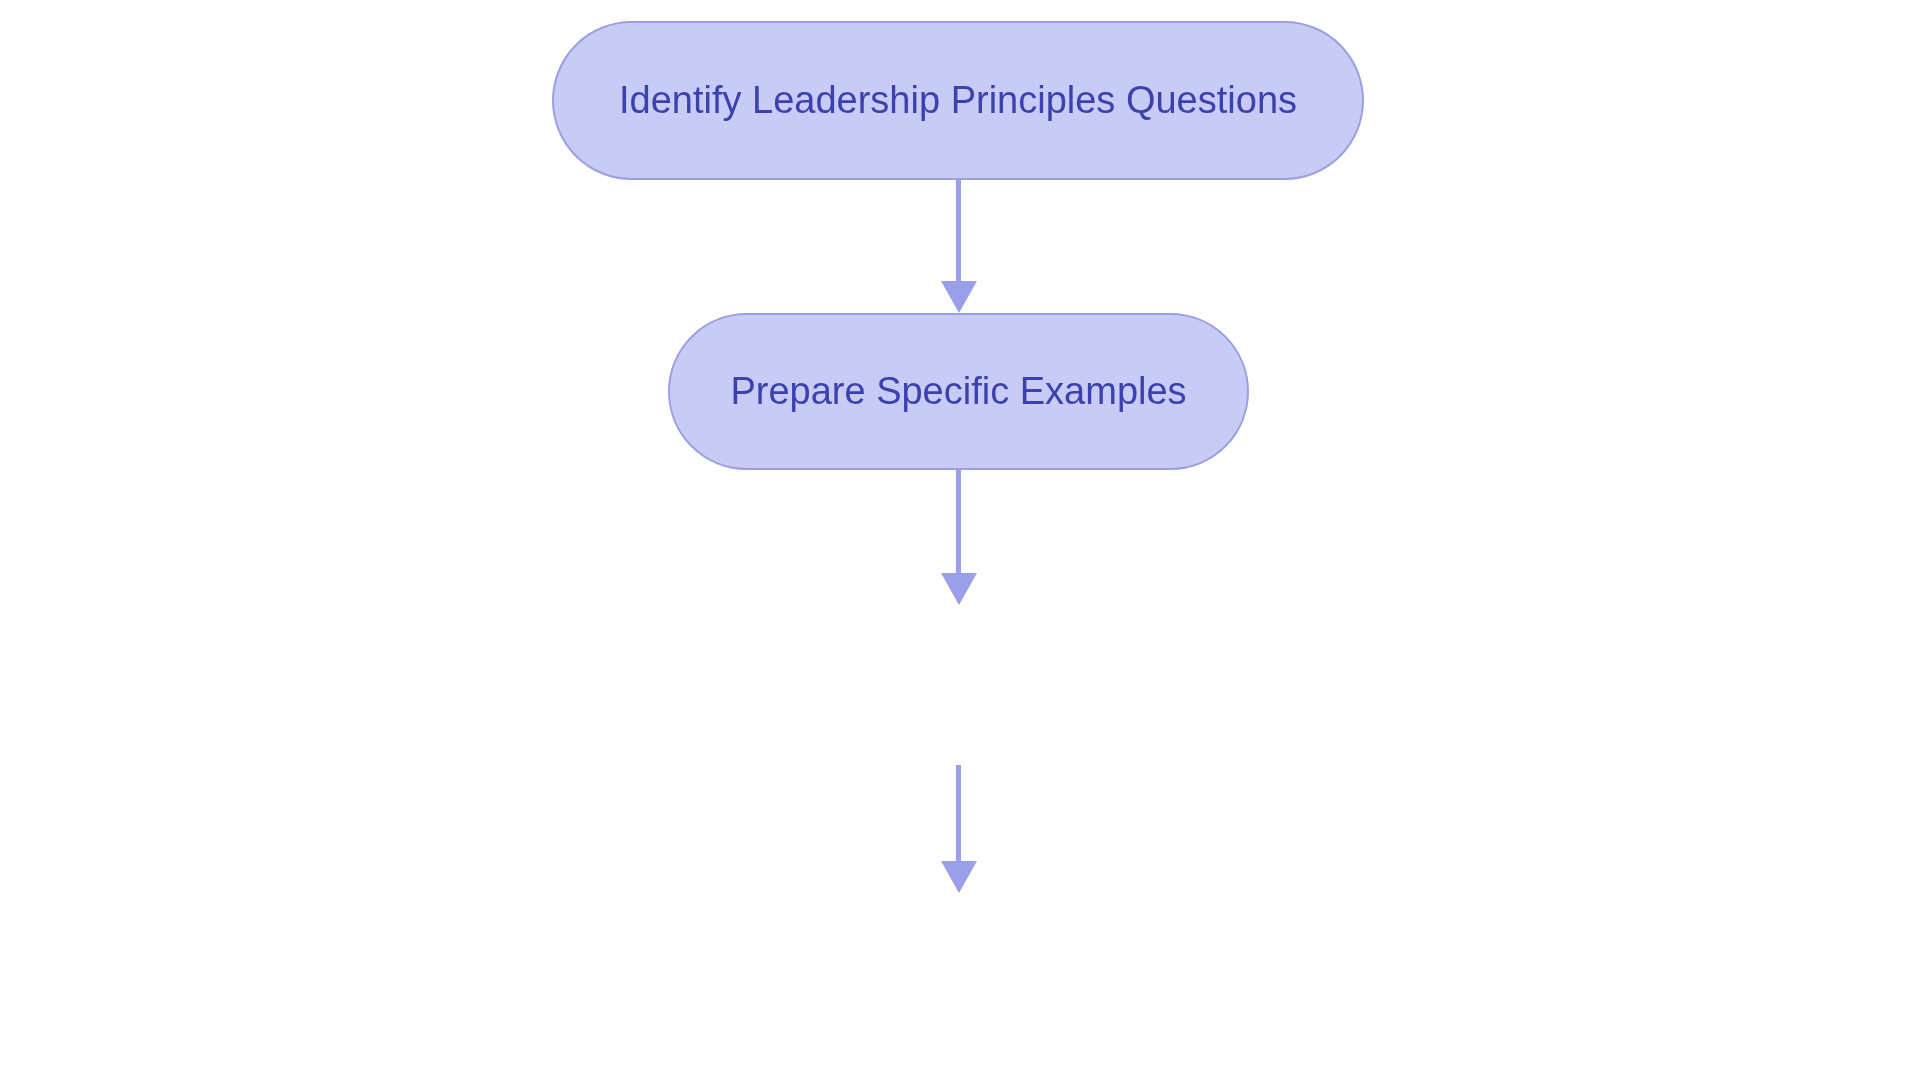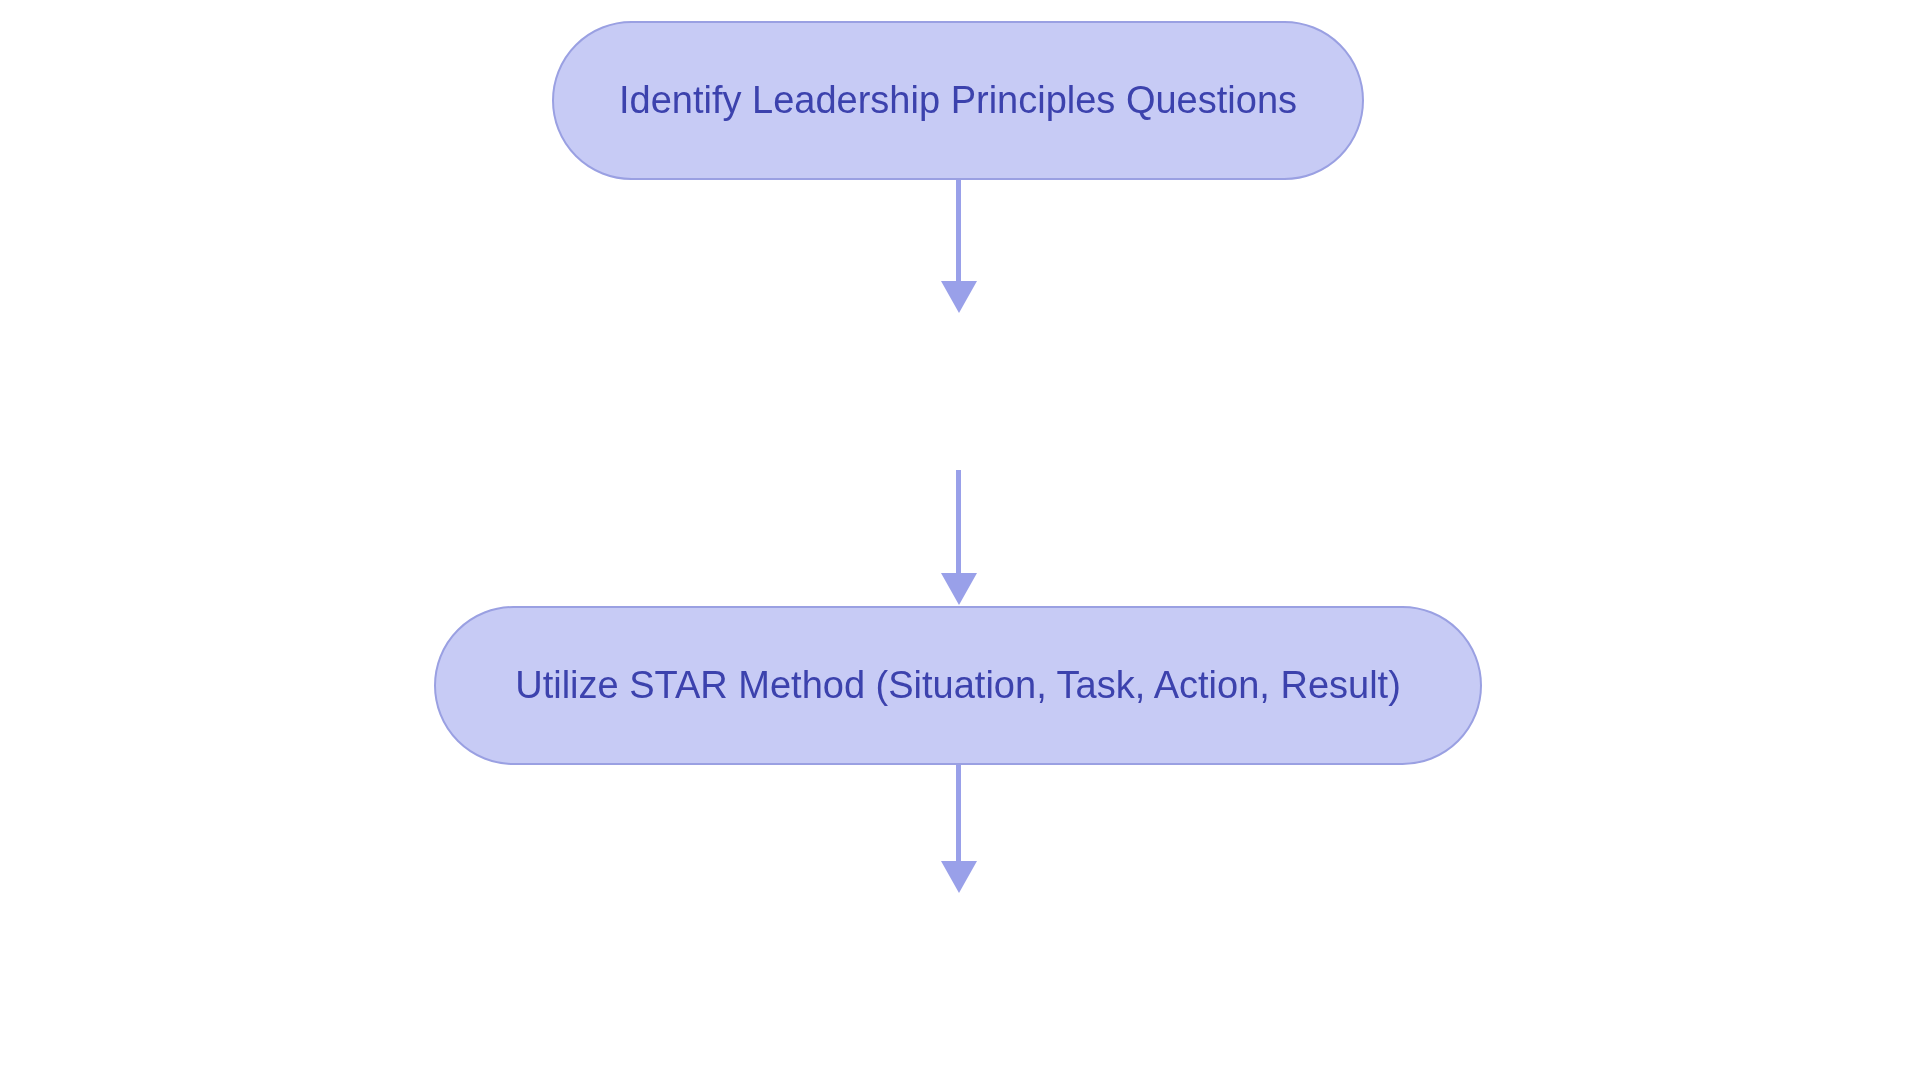--- a/index.html
+++ b/index.html
@@ -74,29 +74,29 @@
 
   <div class="node node-1">
     <span>Identify Leadership Principles Questions</span>
   </div>
 
   <div class="arrow arrow-1">
     <div class="arrow-line"></div>
     <div class="arrowhead"></div>
   </div>
 
+  <div class="node node-2">
+    <span>Prepare Specific Examples</span>
+  </div>
 
   <div class="arrow arrow-2">
     <div class="arrow-line"></div>
     <div class="arrowhead"></div>
   </div>
 
-  <div class="node node-3">
-    <span>Utilize STAR Method (Situation, Task, Action, Result)</span>
-  </div>
 
   <div class="arrow arrow-3">
     <div class="arrow-line"></div>
     <div class="arrowhead"></div>
   </div>
 
 
 </div>
 
 </body></html>

